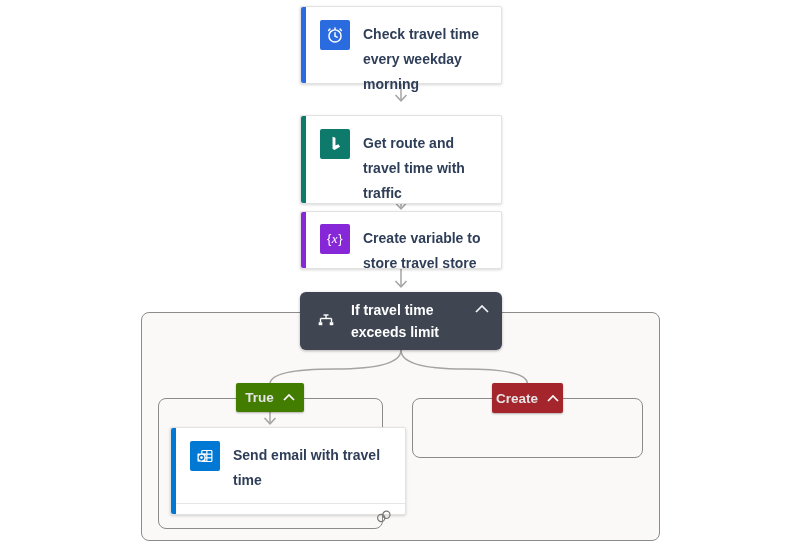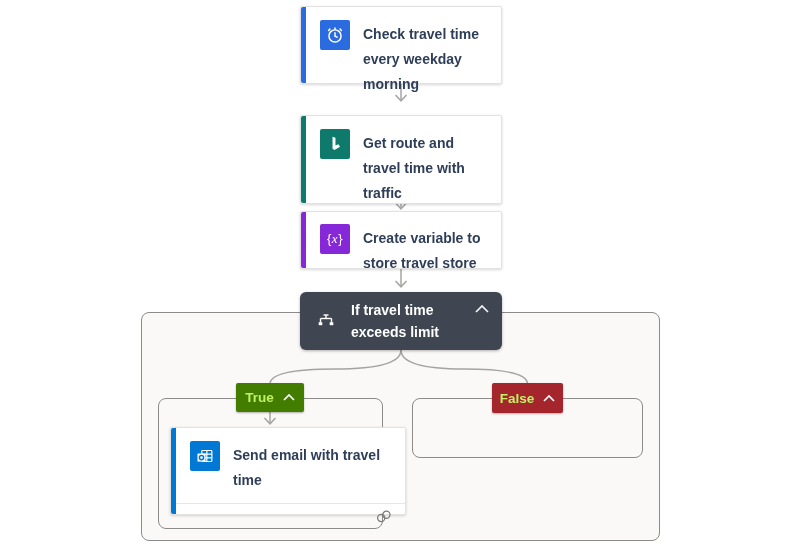--- a/index.html
+++ b/index.html
@@ -31,21 +31,21 @@
 
   
   #condition-card{position:absolute;left:300px;top:292px;width:202px;height:58px;box-sizing:border-box;
         background:#3f4652;border-radius:6px;box-shadow:0 1px 3px rgba(0,0,0,.3);z-index:4;
         display:flex;align-items:center;gap:13px;padding:0 14px;cursor:pointer;}
   #condition-card .card-title{color:#ffffff;max-width:112px;line-height:22px;margin-top:0;}
   .collapse-chevron{position:absolute;right:13px;top:13px;cursor:pointer;}
 
   
   .branch-badge{position:absolute;z-index:6;box-sizing:border-box;display:flex;align-items:center;justify-content:center;gap:9px;
-        color:#bef264;font-size:13.5px;font-weight:700;border-radius:2px;box-shadow:0 1px 2px rgba(0,0,0,.3);cursor:pointer;}
+        color:#e5e5e5;font-size:13.5px;font-weight:700;border-radius:2px;box-shadow:0 1px 2px rgba(0,0,0,.3);cursor:pointer;}
   #true-badge{left:236px;top:383px;width:68px;height:29px;background:#427d00;}
   #false-badge{left:492px;top:383px;width:71px;height:30px;background:#a4262c;}
 
   .var-glyph{color:#fff;font-size:13px;letter-spacing:0.5px;}
   .var-glyph i{font-family:"Liberation Serif",serif;font-size:13px;}
 </style>
 </head>
 <body>
 
 <div id="canvas">
@@ -132,21 +132,21 @@
   </div>
 
   <div id="true-badge" class="branch-badge">
     <span>True</span>
     <svg width="12" height="7" viewBox="0 0 12 7" fill="none" stroke="#ffffff" stroke-width="1.7">
       <polyline points="1,6 6,1 11,6"></polyline>
     </svg>
   </div>
 
   <div id="false-badge" class="branch-badge">
-    <span>False</span>
+    <span>Create</span>
     <svg width="12" height="7" viewBox="0 0 12 7" fill="none" stroke="#ffffff" stroke-width="1.7">
       <polyline points="1,6 6,1 11,6"></polyline>
     </svg>
   </div>
 
   <div id="send-email-card" class="card">
     <div class="accent" style="background:#0078d4"></div>
     <div class="card-body">
       <div class="node-icon" style="background:#0078d4">
         <svg width="22" height="22" viewBox="0 0 24 24">

